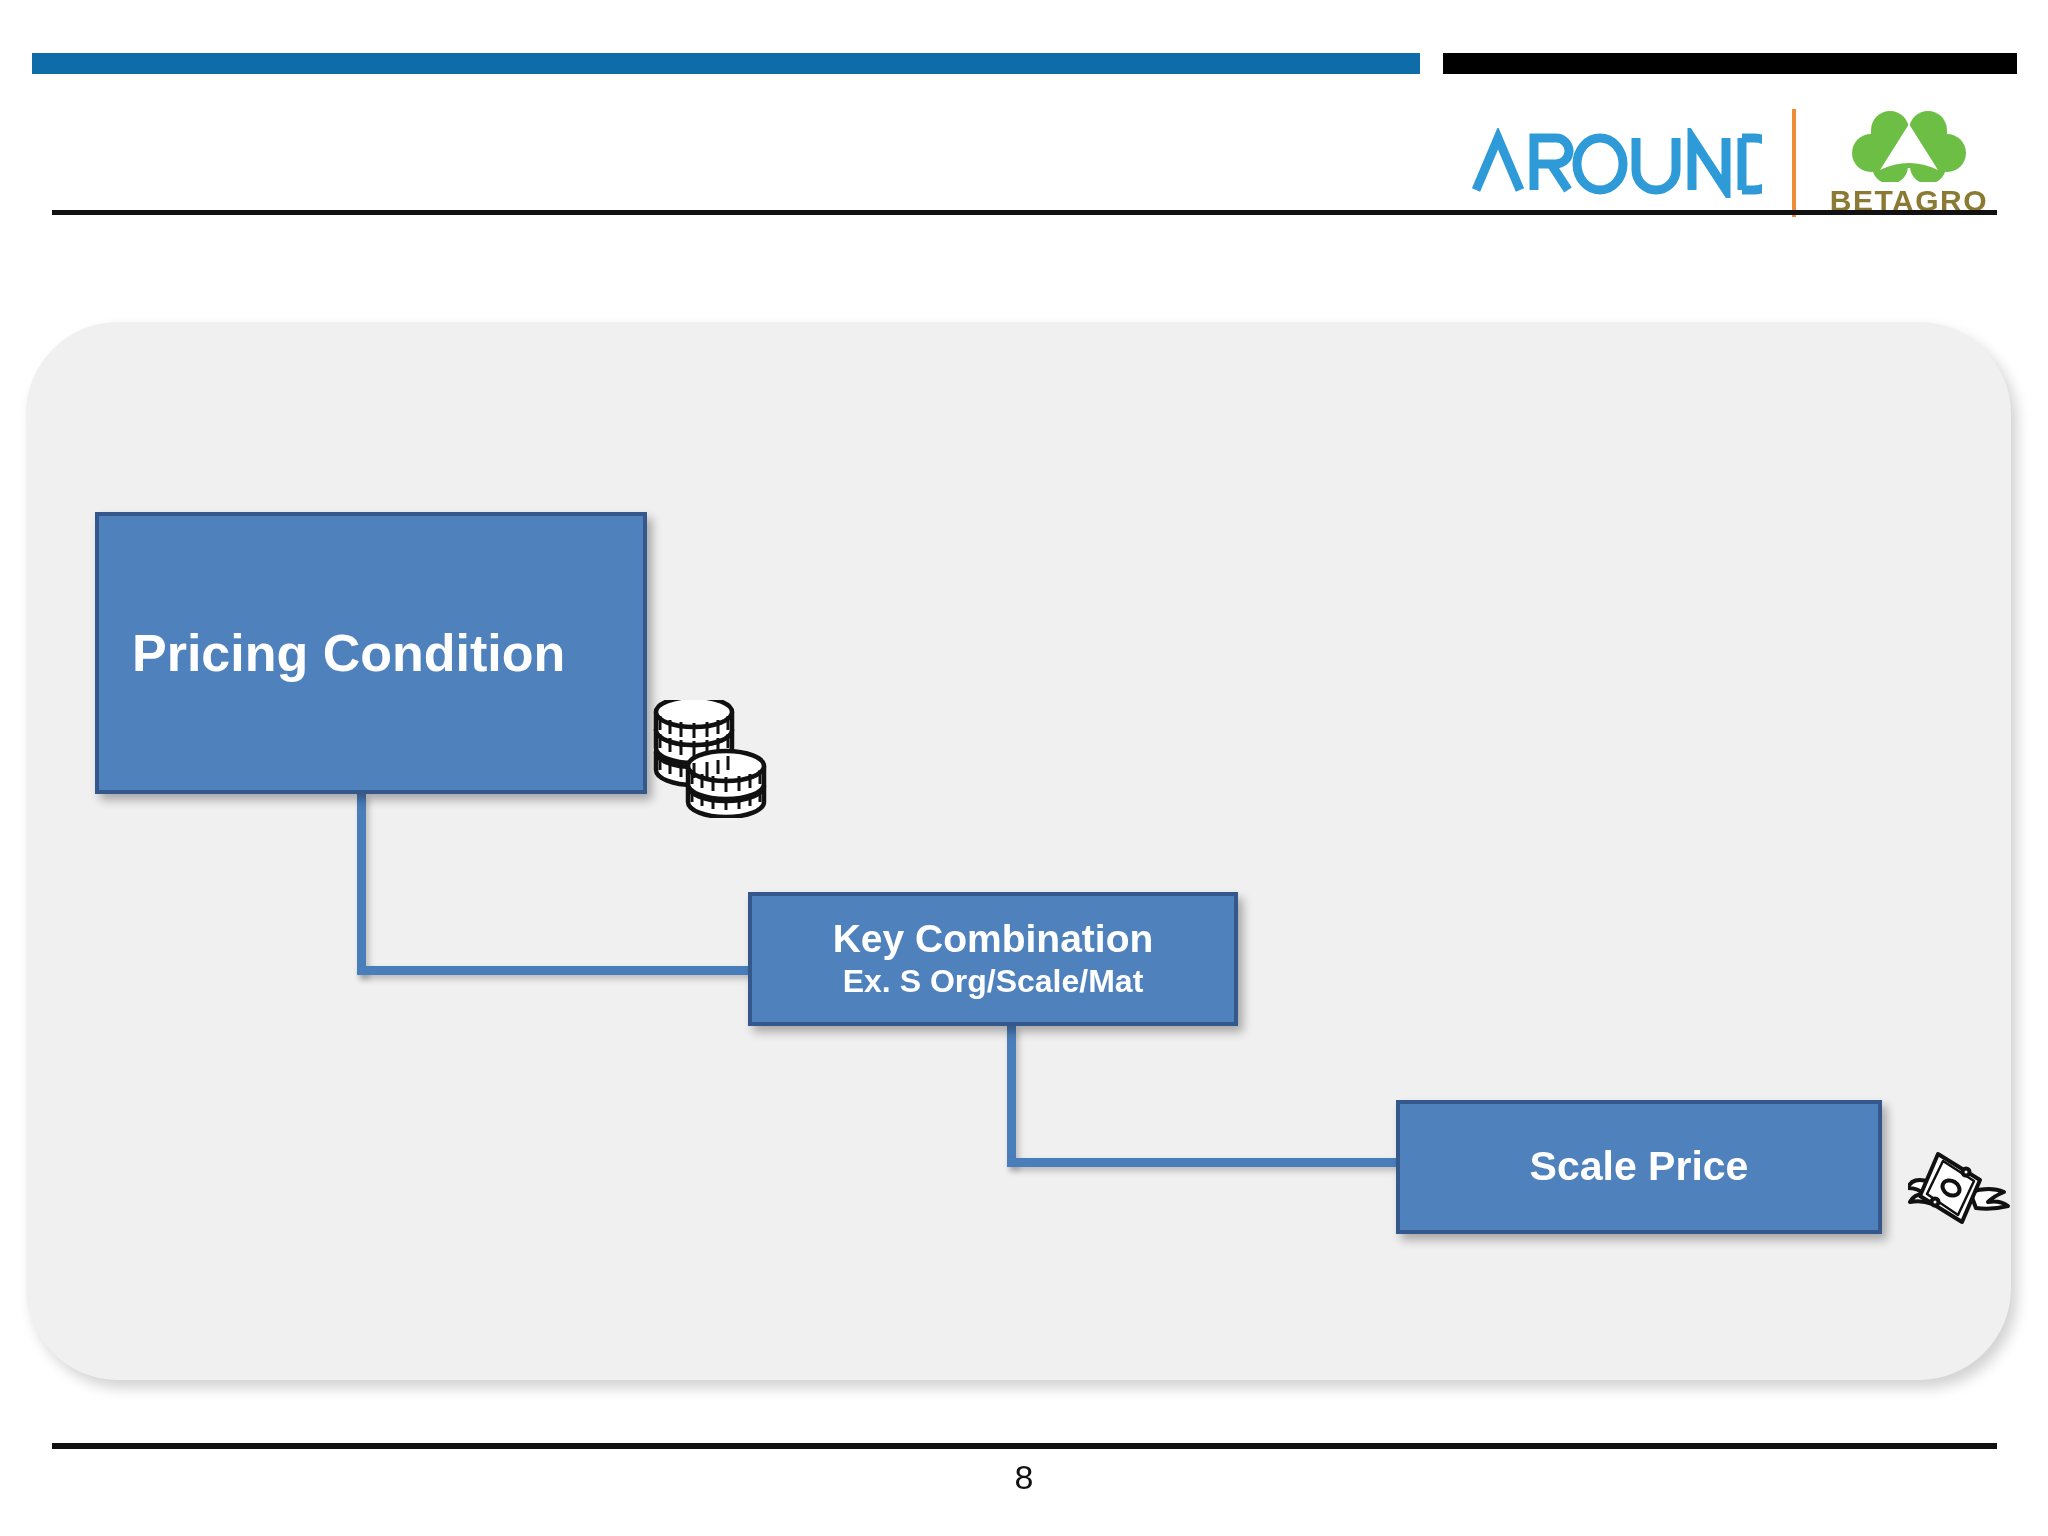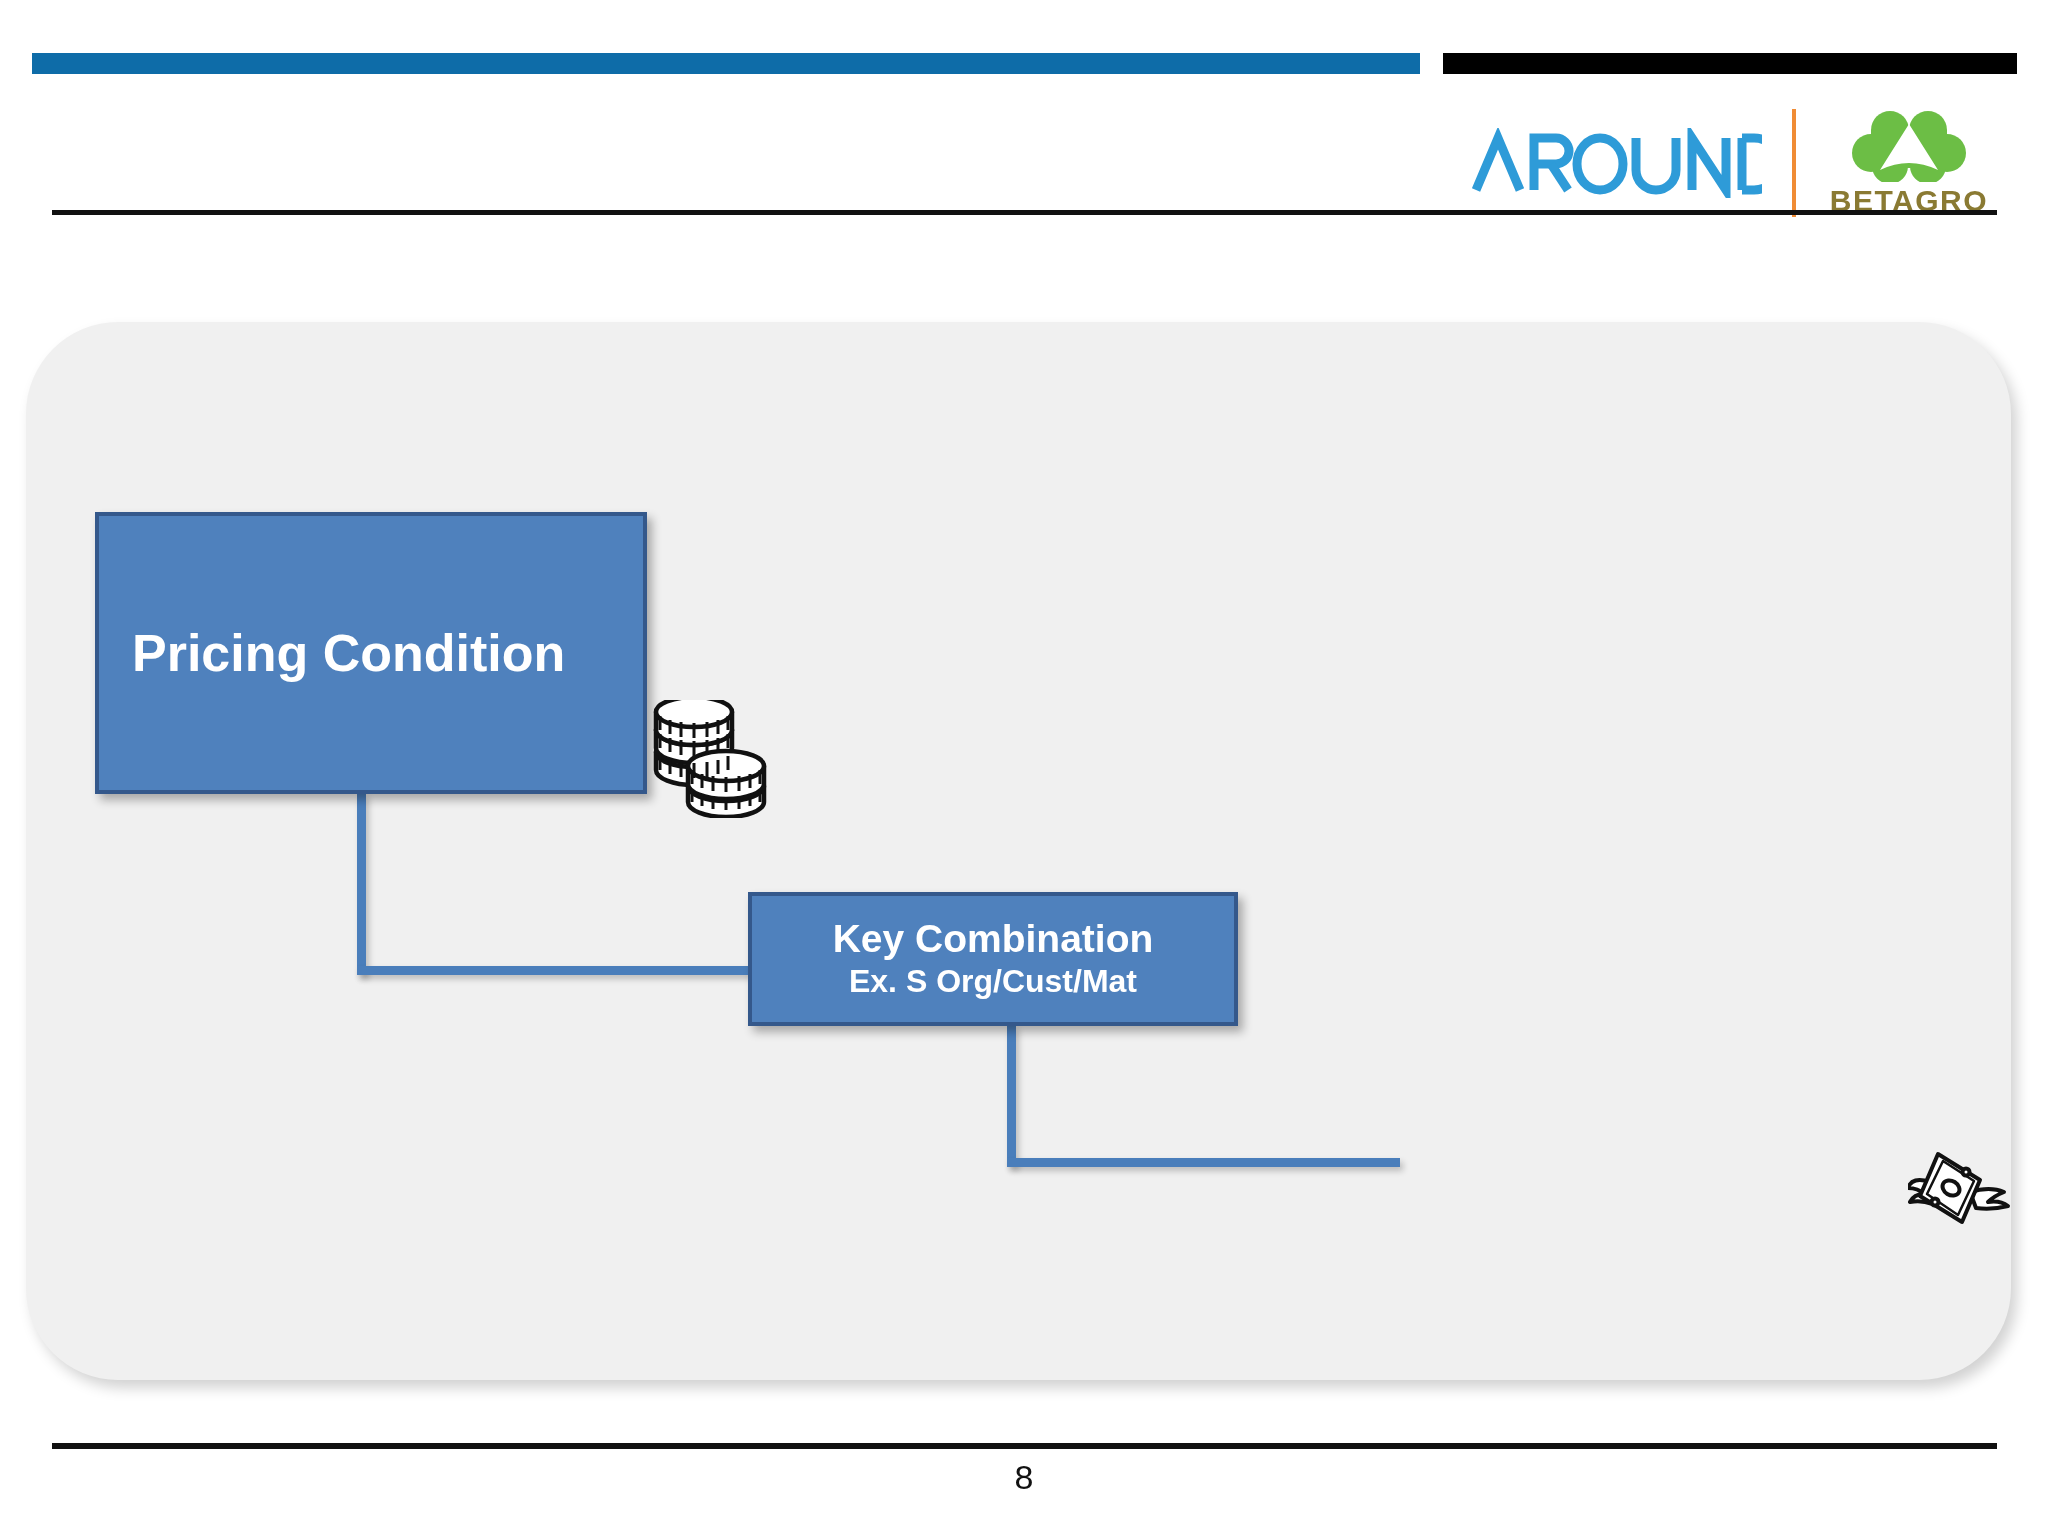--- a/index.html
+++ b/index.html
@@ -265,23 +265,26 @@
   <div class="connector" id="conn-1-horz"></div>
   <div class="connector" id="conn-2-vert"></div>
   <div class="connector" id="conn-2-horz"></div>
 
   <div class="flow-box" id="box-pricing-condition">
     <div class="box-title">Pricing Condition</div>
   </div>
 
   <div class="flow-box" id="box-key-combination">
     <div class="box-title">Key Combination</div>
-    <div class="box-sub">Ex. S Org/Cust/Mat</div>
-  </div>
-
+    <div class="box-sub">Ex. S Org/Scale/Mat</div>
+  </div>
+
+  <div class="flow-box" id="box-scale-price">
+    <div class="box-title">Scale Price</div>
+  </div>
 
   <div class="deco-icon" id="icon-coins">
     <svg width="126" height="118" viewBox="0 0 126 118">
       <g fill="#FFFFFF" stroke="#111111" stroke-width="4.5" stroke-linejoin="round">
 
         <path d="M8 52 L8 70 A38 15 0 0 0 84 70 L84 52 Z"></path>
         <ellipse cx="46" cy="52" rx="38" ry="15"></ellipse>
         <path d="M8 30 L8 48 A38 15 0 0 0 84 48 L84 30 Z"></path>
         <ellipse cx="46" cy="30" rx="38" ry="15"></ellipse>
         <path d="M8 12 L8 30 A38 15 0 0 0 84 30 L84 12 Z"></path>

